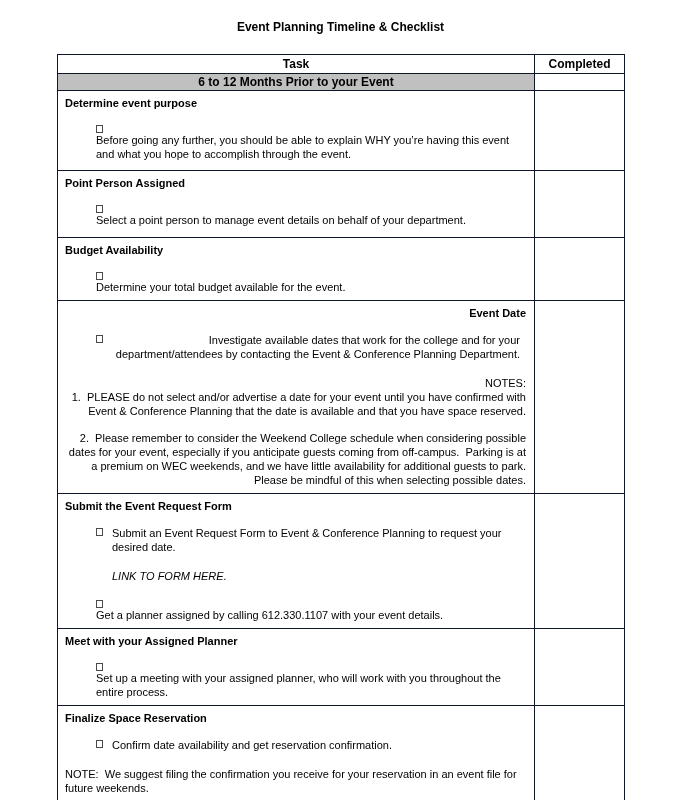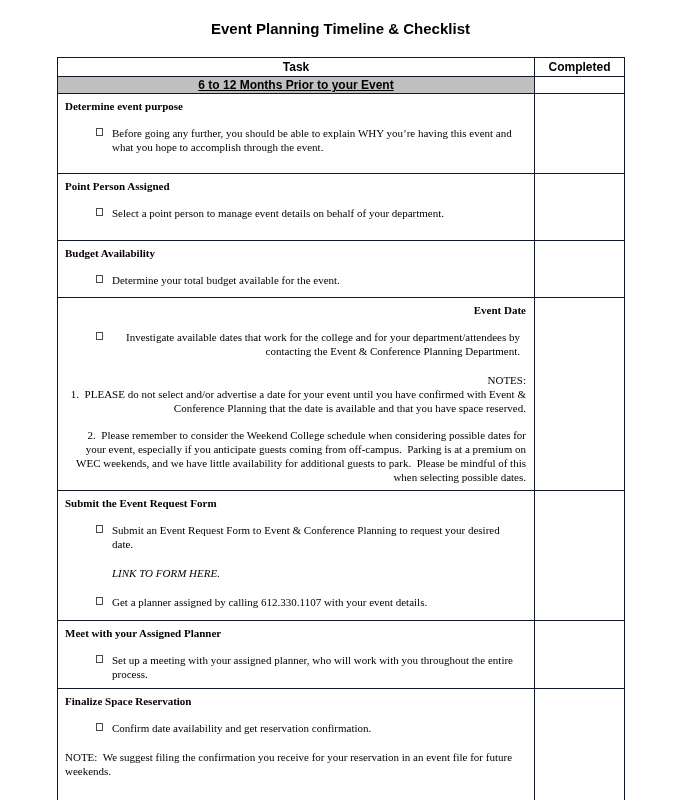--- a/index.html
+++ b/index.html
@@ -12,21 +12,21 @@
   }
   .page {
     width: 680px;
     height: 800px;
     margin: 0 auto;
     padding: 12px 56px 0 57px;
     overflow: hidden;
     background: #ffffff;
   }
   .title {
-    font-size: 15px;
+    font-size: 12px;
     font-weight: bold;
     text-align: center;
     margin: 8px 0 20px 0;
   }
   table.checklist {
     border-collapse: collapse;
     table-layout: fixed;
     width: 567px;
   }
   col.task-col { width: 477px; }
@@ -41,27 +41,25 @@
     font-weight: bold;
     text-align: center;
     padding: 2px 2px;
   }
   .section-cell {
     background: #c0c0c0;
     font-size: 12px;
     font-weight: bold;
     text-align: center;
     padding: 1px 2px;
-    text-decoration: underline;
   }
   .task-cell {
     padding: 4px 8px 4px 6px;
     font-size: 11px;
     line-height: 14px;
-    font-family: Liberation Serif, serif;
   }
   .row-heading {
     font-weight: bold;
     margin: 1px 0 13px 1px;
   }
   .bullet {
     display: flex;
     align-items: flex-start;
     margin: 0 6px 15px 32px;
   }
@@ -78,21 +76,21 @@
     white-space: pre-wrap;
   }
   .link-line {
     font-style: italic;
     margin: 8px 0 15px 48px;
   }
   .note {
     margin: 0 0 13px 1px;
     white-space: pre-wrap;
   }
-  .task-cell > :last-child { margin-bottom: 2px; }
+  .task-cell > :last-child { margin-bottom: 2px; flex-direction: column; }
   
   tbody tr:nth-child(1) { height: 80px; }
   tbody tr:nth-child(2) { height: 67px; }
   tbody tr:nth-child(3) { height: 57px; }
   tbody tr:nth-child(4) { height: 175px; text-align: right; }
   tbody tr:nth-child(5) { height: 130px; }
   tbody tr:nth-child(6) { height: 68px; }
   tbody tr:nth-child(7) { height: 112px; }
   tbody tr:nth-child(8) { height: 22px; }
 </style>

